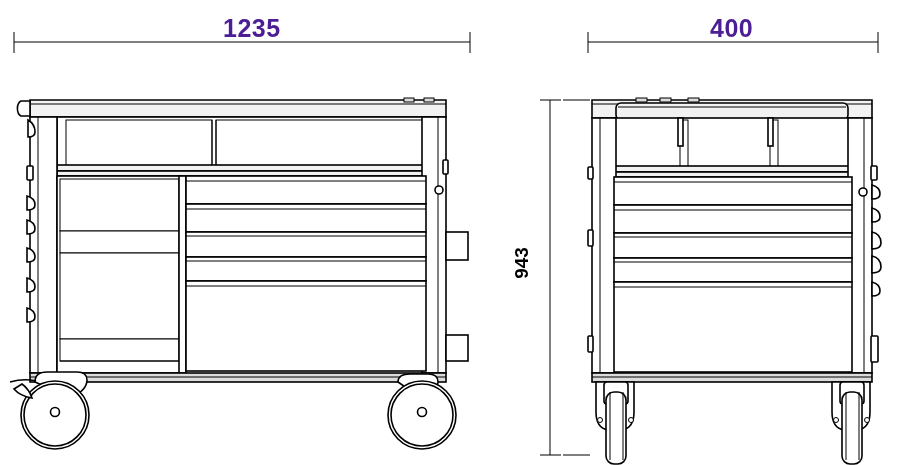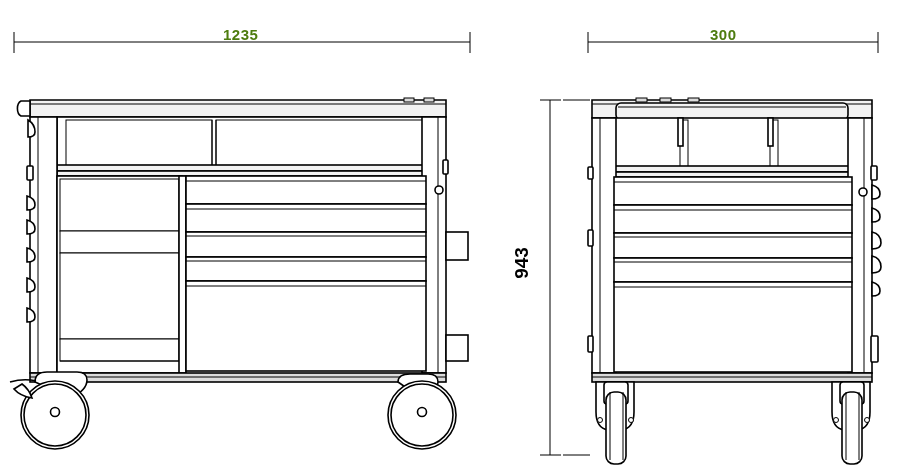--- a/index.html
+++ b/index.html
@@ -18,25 +18,24 @@
   #sheet {
     position: relative;
     width: 900px;
     height: 465px;
     background: #ffffff;
   }
   .dim-label {
     position: absolute;
     font-family: "Liberation Sans", sans-serif;
     font-weight: bold;
-    font-size: 15px;
+    font-size: 25px;
     letter-spacing: 0.5px;
-    color: #4d7c0f;
+    color: #4c1d95;
     white-space: nowrap;
-    margin-top: 12px;
   }
   .drawer-label {
     position: absolute;
     font-family: "Liberation Sans", sans-serif;
     font-weight: bold;
     font-size: 15px;
     color: #000;
     text-align: center;
     white-space: nowrap;
   }
@@ -71,21 +70,21 @@
   .fillg { fill: #f2f2f2; }
   .filld { fill: #dcdcdc; }
 </style>
 </head>
 <body>
 
 <div id="sheet">
 
   <div class="dim-label" style="left:223px; top:14px;">1235</div>
 
-  <div class="dim-label" style="left:710px; top:14px;">300</div>
+  <div class="dim-label" style="left:710px; top:14px;">400</div>
 
   <div class="vlabel" style="left:506px; top:252px;">943</div>
 
   <div class="drawer-label" style="left:285px; top:182px; width:46px;">70</div>
   <div class="drawer-label" style="left:285px; top:211px; width:46px;">70</div>
   <div class="drawer-label" style="left:285px; top:239px; width:46px;">70</div>
   <div class="drawer-label" style="left:285px; top:263px; width:46px;">70</div>
   <div class="drawer-label" style="left:285px; top:313px; width:46px;">210</div>
 
   <div class="drawer-label" style="left:711px; top:182px; width:46px;">70</div>

